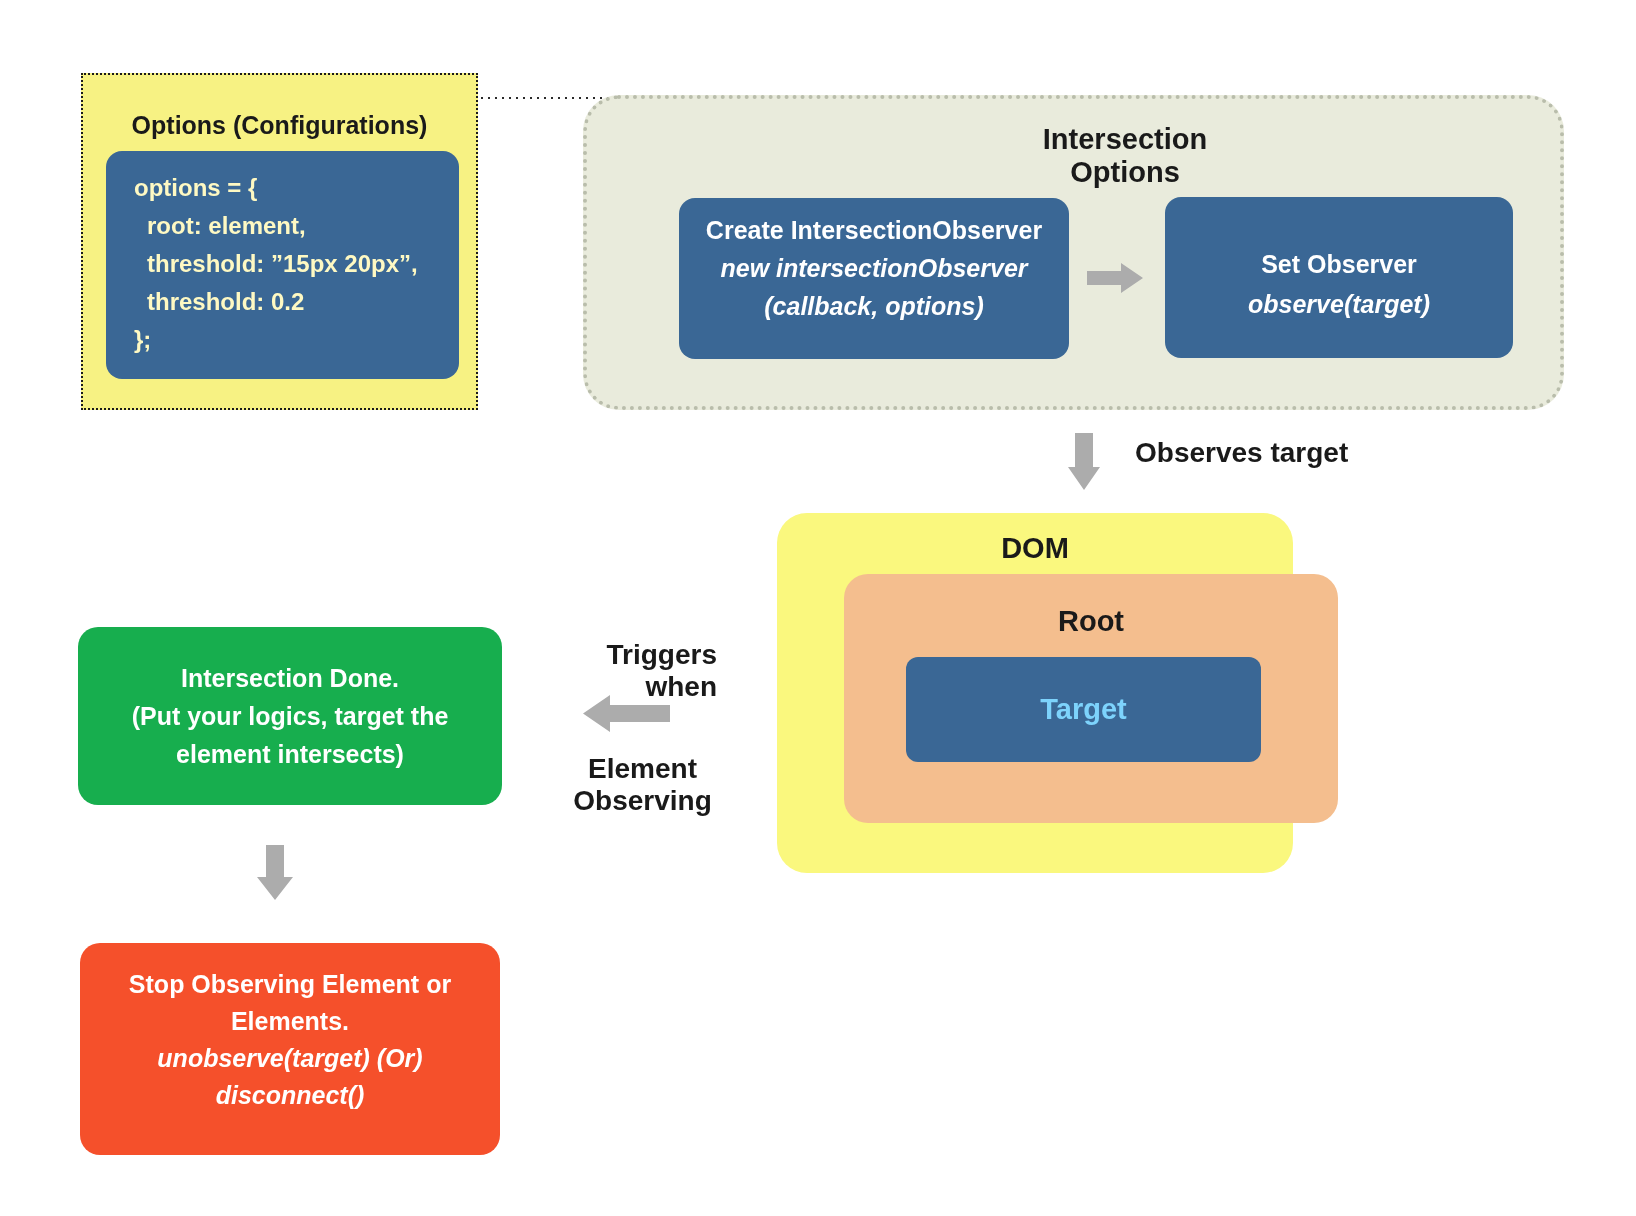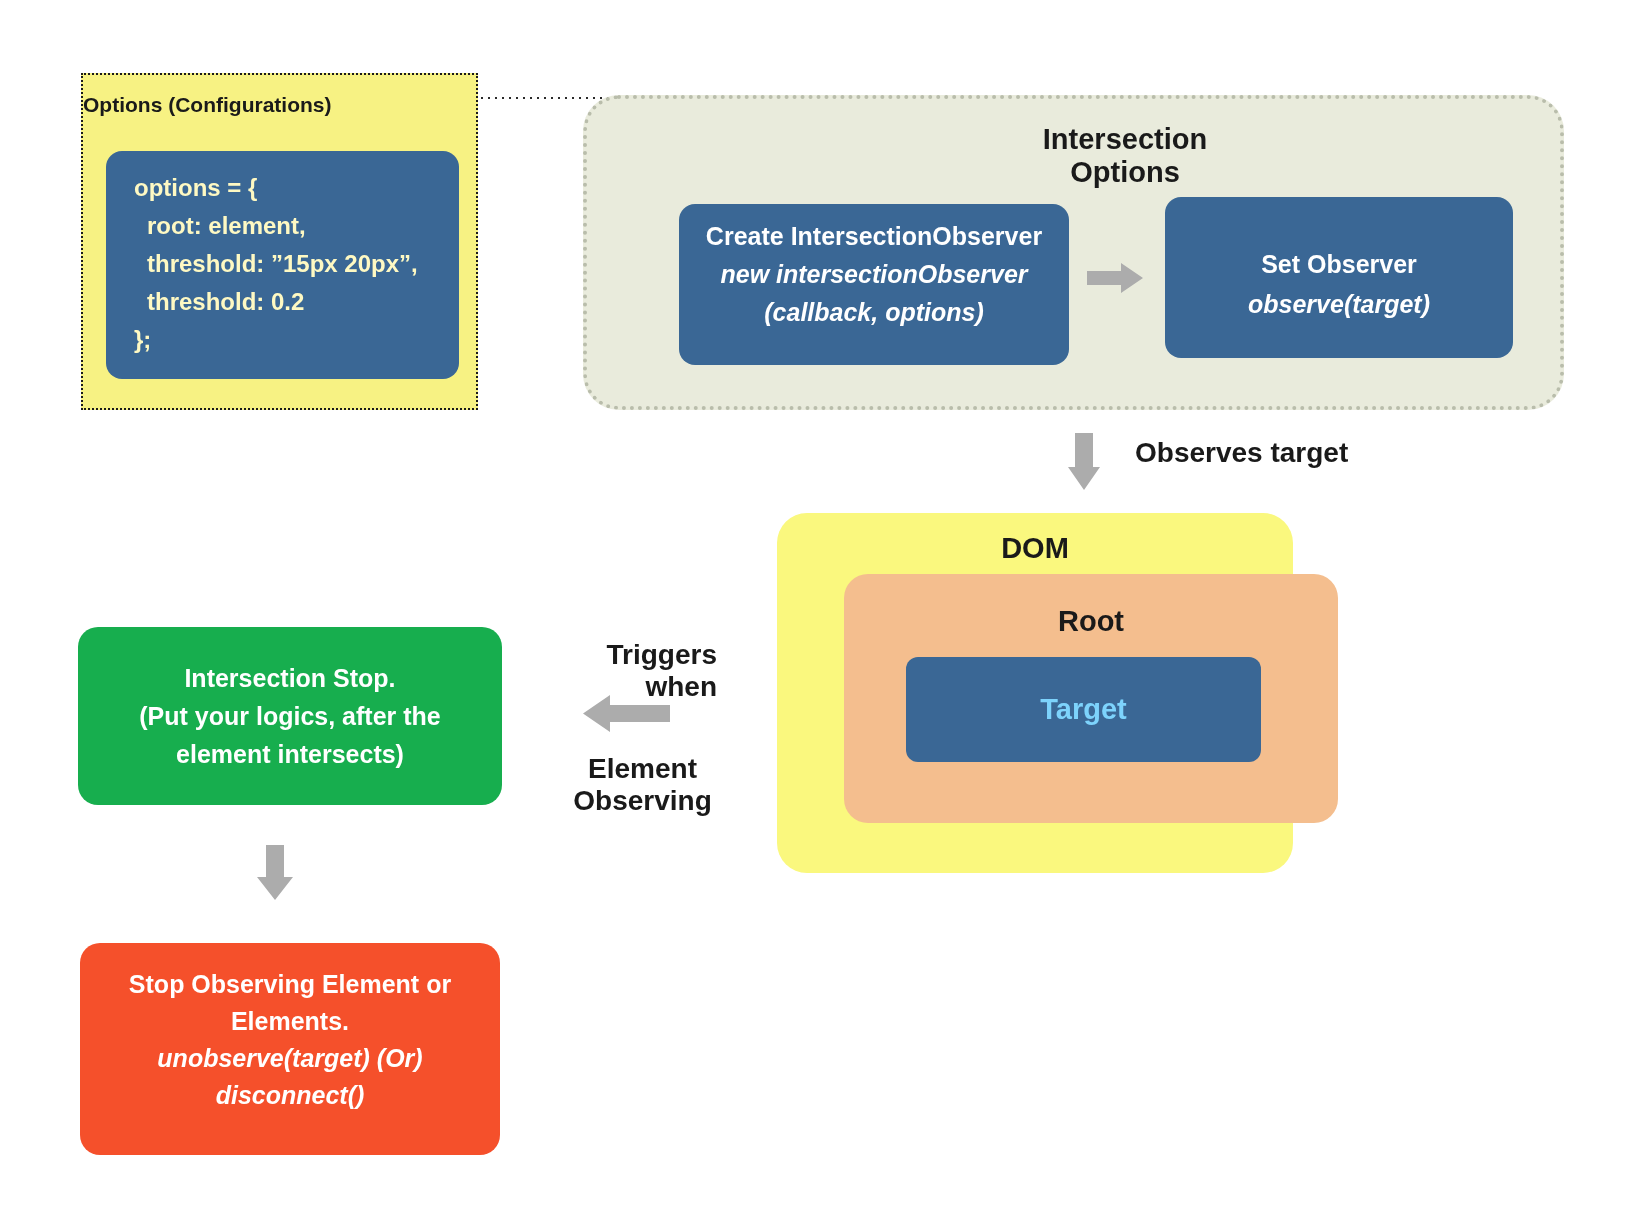--- a/index.html
+++ b/index.html
@@ -8,21 +8,21 @@
     font-family:"Liberation Sans", sans-serif; font-weight:bold; color:#1a1a1a;
     overflow:hidden;
   }
   .abs { position:absolute; }
 
   
   .options-box {
     left:81px; top:73px; width:397px; height:337px;
     background:#F7F283; border:2px dotted #1a1a1a; box-sizing:border-box;
   }
-  .options-title { margin-top:18px; font-size:21px; }
+  .options-title { margin-top:36px; text-align:center; font-size:25px; }
   .code-box {
     position:absolute; left:23px; top:76px; width:353px; height:228px;
     background:#3A6795; border-radius:16px; box-sizing:border-box;
     color:#fef9c3; font-size:24px; line-height:38px; padding:18px 0 0 28px;
   }
   .code-line.indent { padding-left:13px; }
 
   
   svg.connector { left:0; top:0; width:1636px; height:1216px; pointer-events:none; }
 
@@ -31,21 +31,21 @@
     left:583px; top:95px; width:981px; height:315px;
     background:#E9EBDC; border:4px dotted #b9bdab; border-radius:36px; box-sizing:border-box;
   }
   .io-title { position:absolute; left:985px; top:123px; width:280px; text-align:center; font-size:29px; }
 
   .blue-box {
     background:#3A6795; border-radius:16px; color:#ffffff;
     display:flex; flex-direction:column; justify-content:center; align-items:center;
     font-size:25px; line-height:38px; text-align:center; box-sizing:border-box;
   }
-  .create-box { left:679px; top:204px; width:390px; height:161px; padding-bottom:22px; }
+  .create-box { left:679px; top:198px; width:390px; height:161px; padding-bottom:22px; }
   .set-box    { left:1165px; top:197px; width:348px; height:161px; padding-top:12px; line-height:40px; }
   .italic { font-style:italic; }
 
   
   .dom-box  { left:777px; top:513px; width:516px; height:360px; background:#FAF87E; border-radius:30px; }
   .dom-title { margin-top:19px; text-align:center; font-size:29px; }
   .root-box { position:absolute; left:67px; top:61px; width:494px; height:249px; background:#F4BE8E; border-radius:24px; }
   .root-title { margin-top:31px; text-align:center; font-size:29px; }
   .target-box {
     position:absolute; left:62px; top:83px; width:355px; height:105px;
@@ -125,22 +125,22 @@
     </div>
   </div>
 
   <div class="abs triggers-label">Triggers when</div>
   <svg class="abs" style="left:583px; top:690px;" width="87" height="47">
     <polygon class="arrow" points="87,15 27,15 27,5 0,23.5 27,42 27,32 87,32"></polygon>
   </svg>
   <div class="abs element-label">Element Observing</div>
 
   <div class="abs done-box">
-    <div>Intersection Stop.</div>
-    <div>(Put your logics, after the</div>
+    <div>Intersection Done.</div>
+    <div>(Put your logics, target the</div>
     <div>element intersects)</div>
   </div>
 
   <svg class="abs" style="left:257px; top:845px;" width="36" height="55">
     <polygon class="arrow" points="9,0 27,0 27,32 36,32 18,55 0,32 9,32"></polygon>
   </svg>
 
   <div class="abs stop-box">
     <div>Stop Observing Element or</div>
     <div>Elements.</div>

